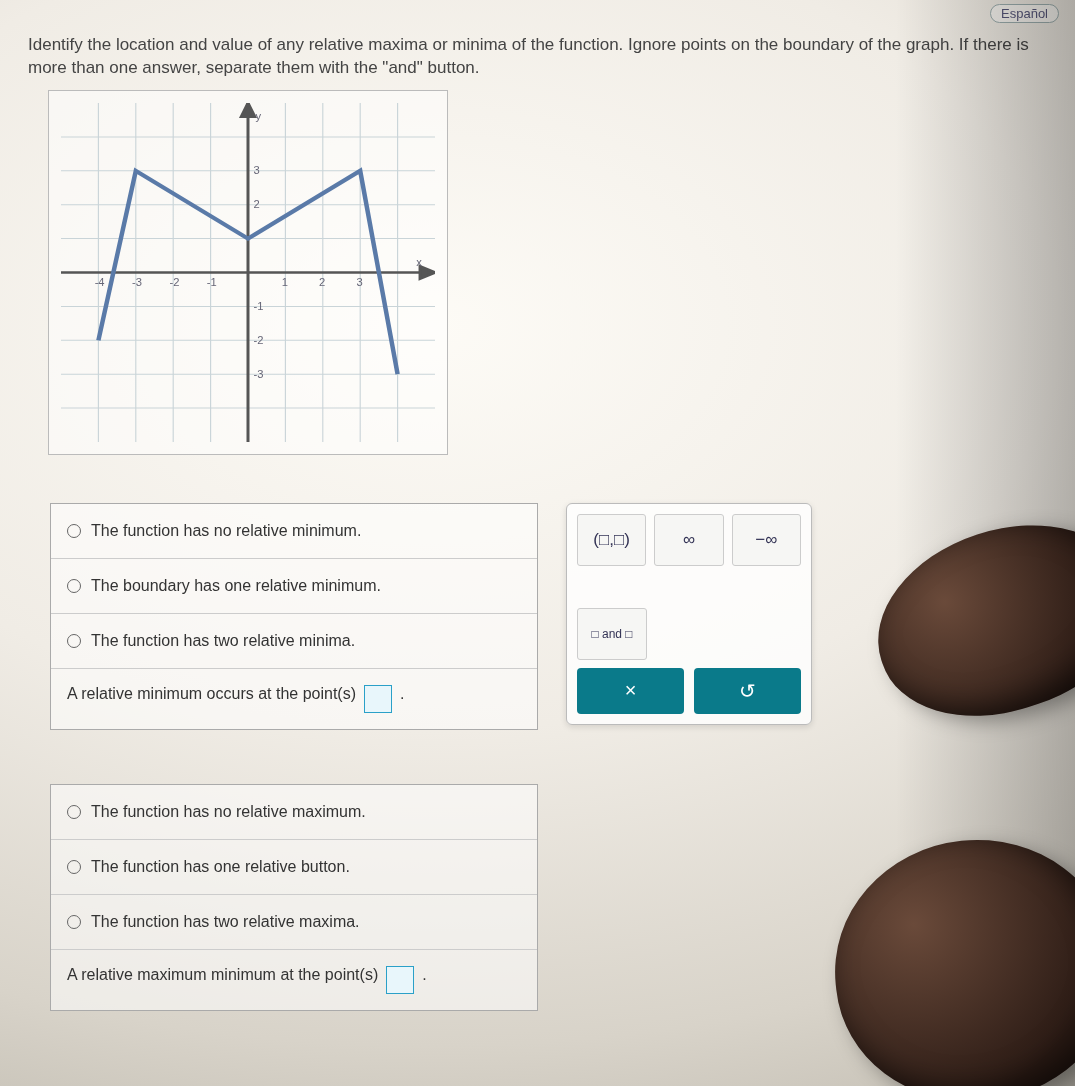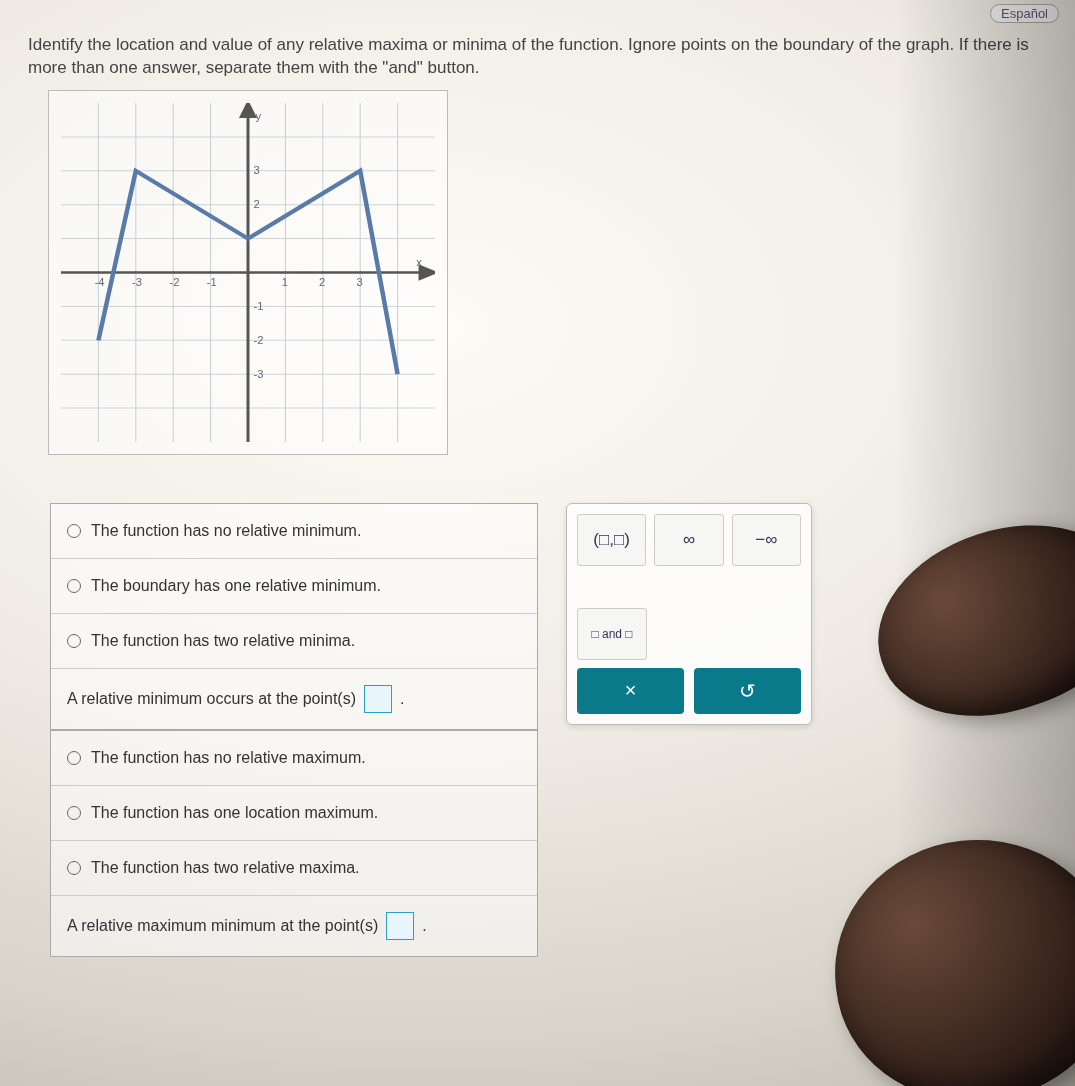--- a/index.html
+++ b/index.html
@@ -74,21 +74,20 @@
     width: 14px; height: 14px;
     border: 1.5px solid #666;
     border-radius: 50%;
     flex: 0 0 auto;
   }
   .ansrow {
     padding: 16px 16px;
     font-size: 16px;
     color: #333;
     display: flex;
-    align-items: center;
     gap: 8px;
     flex-wrap: wrap;
   }
   .blank {
     width: 28px; height: 28px;
     border: 1px solid #2aa0c8;
     background: #e8f6fb;
   }
 
   .palette {
@@ -119,21 +118,21 @@
     height: 46px;
     background: #0a7a8a;
     color: #fff;
     border-radius: 4px;
     display: flex;
     align-items: center;
     justify-content: center;
     font-size: 20px;
   }
 
-  .qbox2 { }
+  .qbox2 { margin-top: 54px; }
 
   
   .finger {
     position: absolute;
     background: radial-gradient(circle at 30% 30%, #6a4a3a, #2a1a14 70%);
     border-radius: 50% 50% 48% 48%;
     box-shadow: inset -10px -10px 30px rgba(0,0,0,0.6), 8px 8px 20px rgba(0,0,0,0.35);
     transform: rotate(-18deg);
   }
   .finger.f1 { right: -60px; top: 530px; width: 260px; height: 180px; }
@@ -225,21 +224,21 @@
         </div>
       </div>
 
       <div class="qbox qbox2">
         <div class="row">
           <span class="radio"></span>
           <span>The function has no relative maximum.</span>
         </div>
         <div class="row">
           <span class="radio"></span>
-          <span>The function has one location maximum.</span>
+          <span>The function has one relative button.</span>
         </div>
         <div class="row">
           <span class="radio"></span>
           <span>The function has two relative maxima.</span>
         </div>
         <div class="ansrow">
           <span>A relative maximum minimum at the point(s)</span>
           <span class="blank"></span>
           <span>.</span>
         </div>

